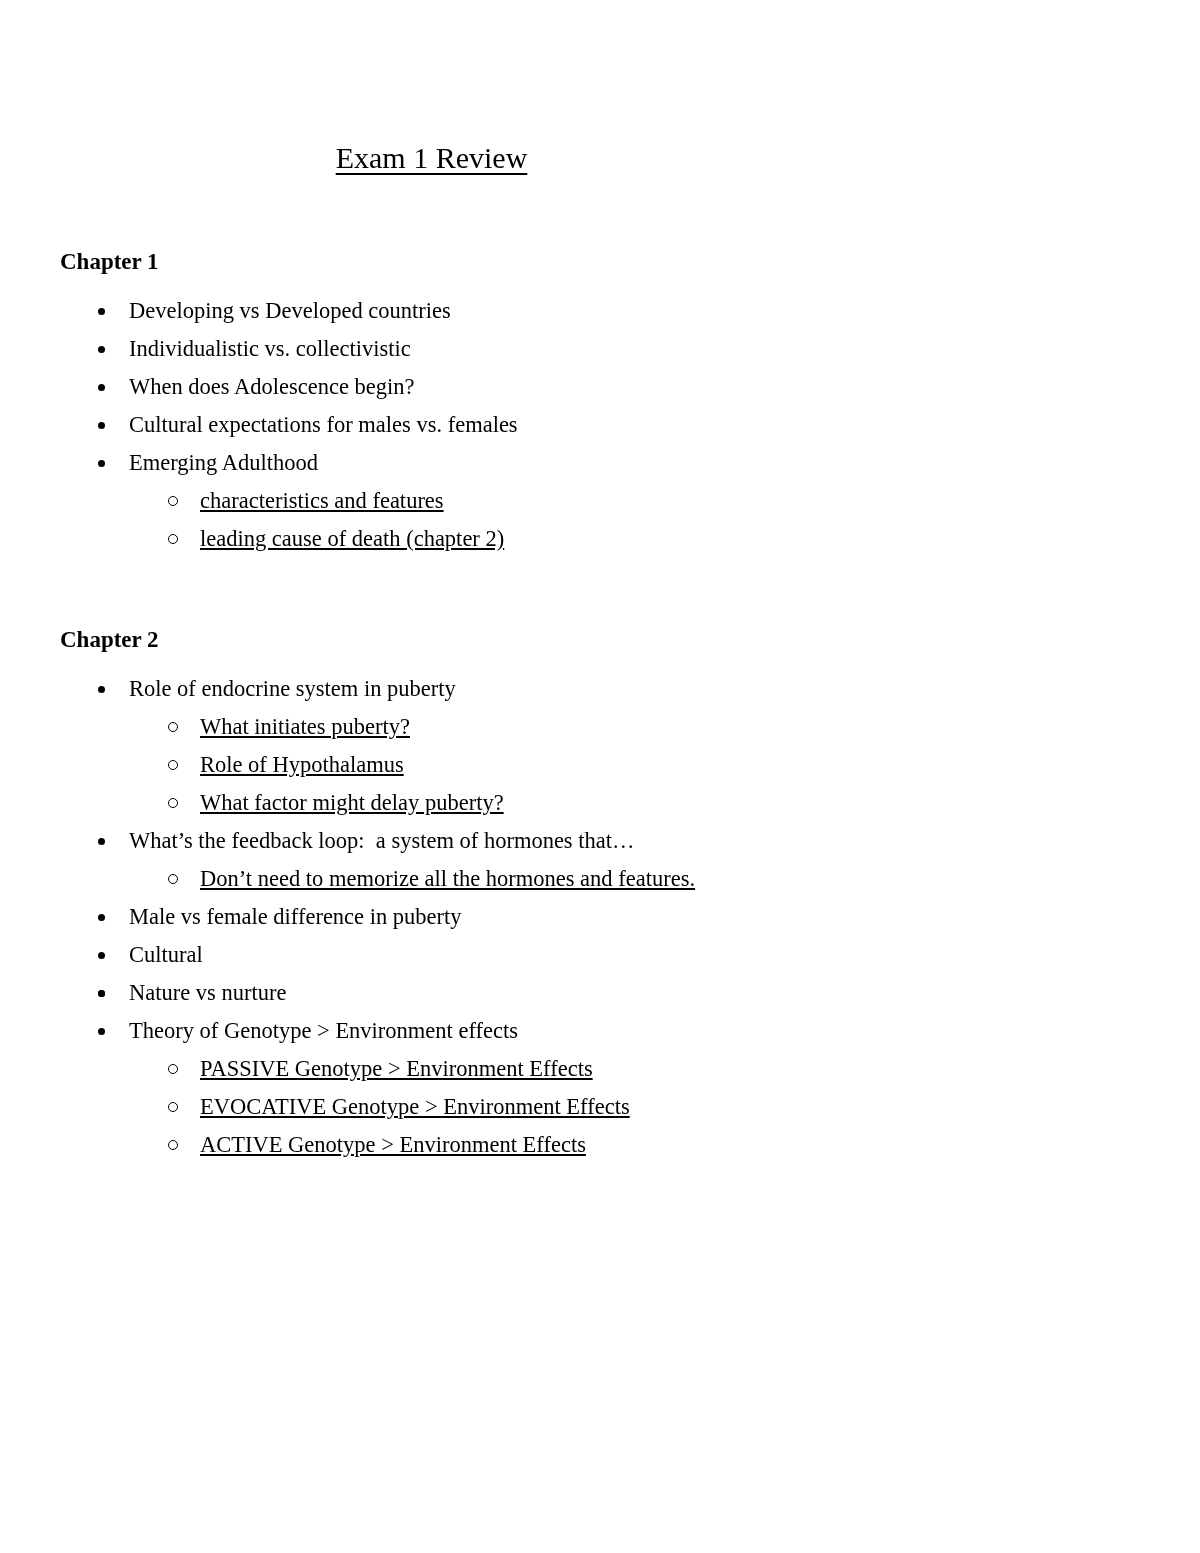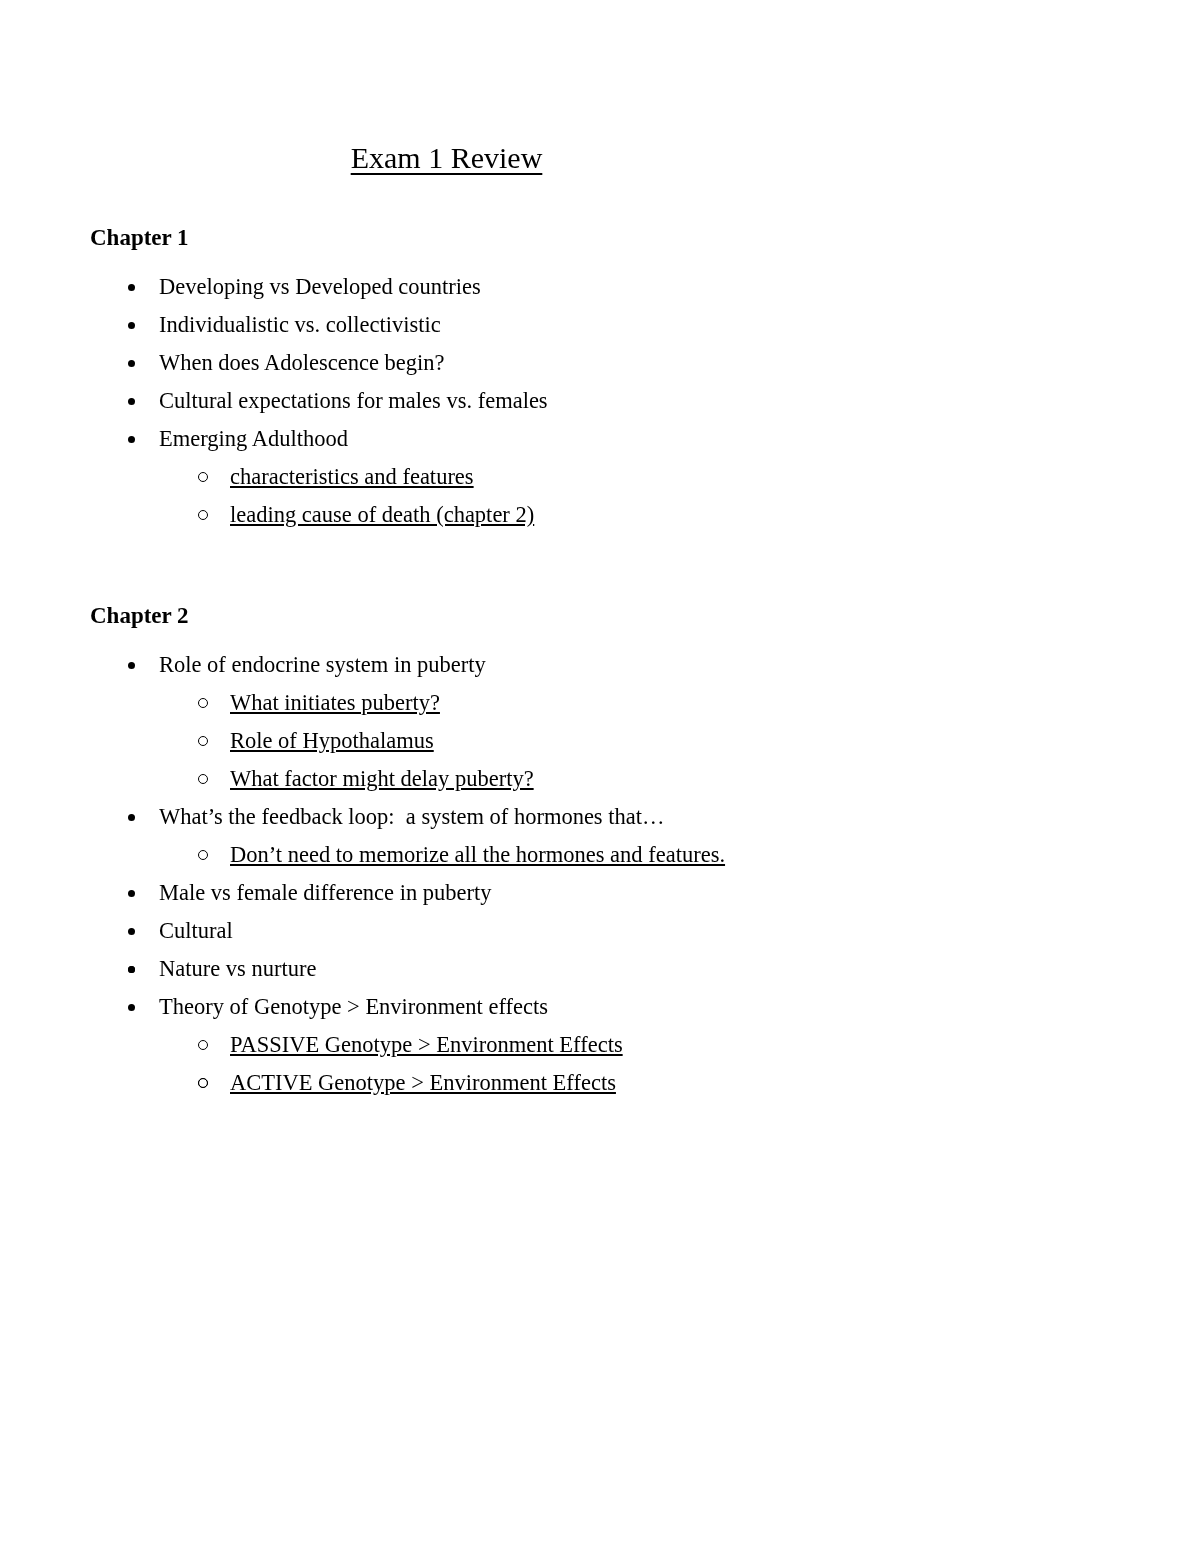--- a/index.html
+++ b/index.html
@@ -8,42 +8,42 @@
     background: #ffffff;
   }
   .page {
     position: relative;
     width: 948px;
     height: 1553px;
     background: #ffffff;
     color: #000000;
     font-family: "Liberation Serif", serif;
     box-sizing: border-box;
-    padding: 0 145px 0 90px;
+    padding: 0 145px 0 60px;
     overflow: hidden;
   }
   .doc-title {
     padding-top: 141px;
     text-align: center;
     font-size: 30px;
     font-weight: normal;
     margin: 0;
   }
   .doc-title .u {
     text-decoration: underline;
     text-decoration-thickness: 2px;
     text-underline-offset: 5px;
   }
   .section-heading {
     font-size: 23px;
     font-weight: bold;
     margin: 0;
     line-height: 30px;
   }
-  .heading-ch1 { margin-top: 48px; }
+  .heading-ch1 { margin-top: 72px; }
   .heading-ch2 { margin-top: 67px; }
   .blist {
     margin-top: 15px;
   }
   .li {
     position: relative;
     padding-left: 69px;
     line-height: 38px;
     font-size: 22.5px;
     white-space: pre-wrap;
@@ -105,17 +105,17 @@
     <div class="li sub"><span class="marker circ"></span><span class="li-text">Role of Hypothalamus</span></div>
     <div class="li sub"><span class="marker circ"></span><span class="li-text">What factor might delay puberty?</span></div>
     <div class="li"><span class="marker dot"></span><span class="li-text">What’s the feedback loop:  a system of hormones that…</span></div>
     <div class="li sub"><span class="marker circ"></span><span class="li-text">Don’t need to memorize all the hormones and features.</span></div>
     <div class="li"><span class="marker dot"></span><span class="li-text">Male vs female difference in puberty</span></div>
     <div class="li"><span class="marker dot"></span><span class="li-text">Cultural</span></div>
     <div class="li"><span class="marker dot"></span></div>
     <div class="li"><span class="marker dot"></span><span class="li-text">Nature vs nurture</span></div>
     <div class="li"><span class="marker dot"></span><span class="li-text">Theory of Genotype &gt; Environment effects</span></div>
     <div class="li sub"><span class="marker circ"></span><span class="li-text">PASSIVE Genotype &gt; Environment Effects</span></div>
-    <div class="li sub"><span class="marker circ"></span></div>
+    <div class="li sub"><span class="marker circ"></span><span class="li-text">EVOCATIVE Genotype &gt; Environment Effects</span></div>
     <div class="li sub"><span class="marker circ"></span><span class="li-text">ACTIVE Genotype &gt; Environment Effects</span></div>
   </div>
 
 </div>
 
 </body></html>

